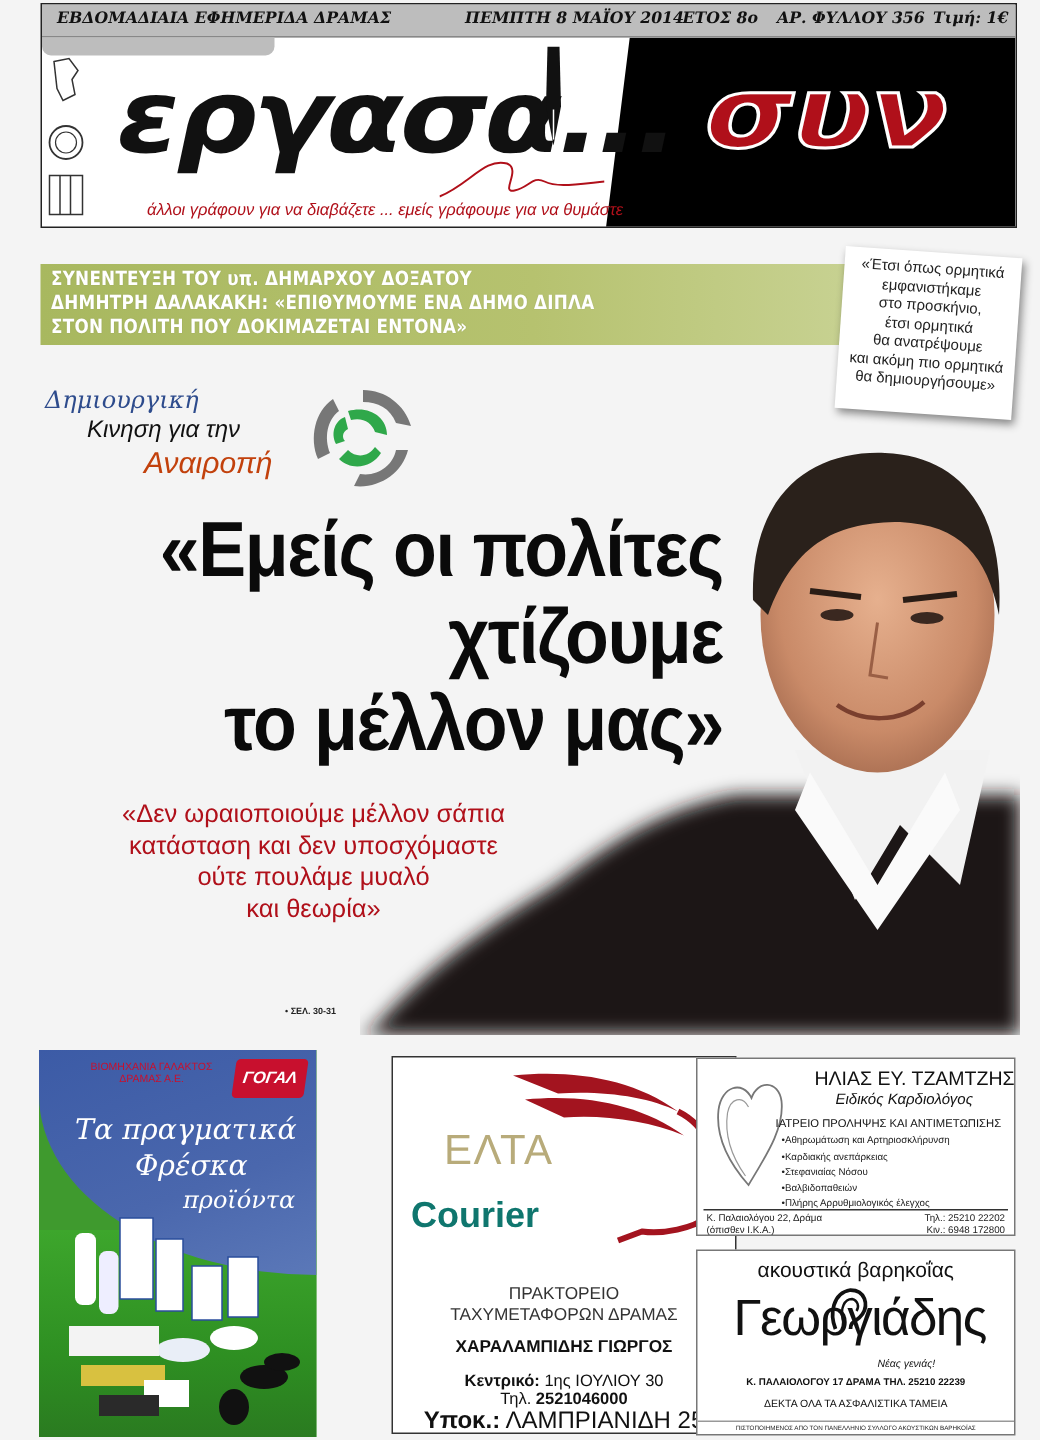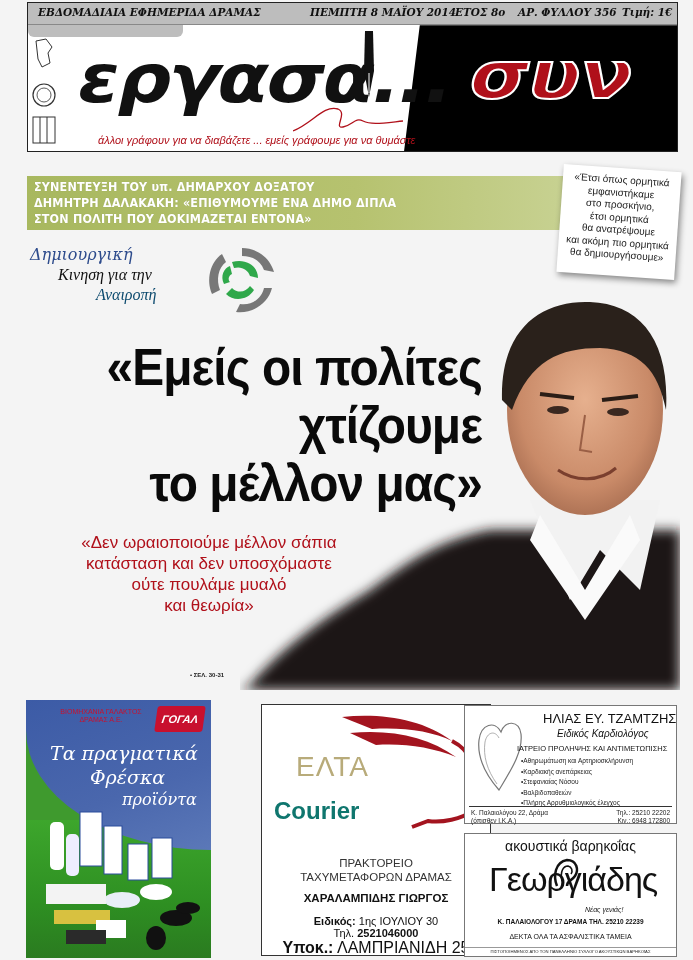--- a/index.html
+++ b/index.html
@@ -20,24 +20,24 @@
     .masthead .stamps { position: absolute; left: 4px; top: 34px; width: 24px; height: 112px; }
 
     
     .interview-banner { position: absolute; left: 27px; top: 176px; width: 548px; height: 54px; background: linear-gradient(90deg, #a8b85f 0%, #b6c26f 60%, #c8d293 100%); padding: 3px 7px; }
     .interview-banner div { color: #fff; font-weight: bold; font-size: 13px; line-height: 16px; letter-spacing: 0.2px; white-space: nowrap; text-shadow: 0 0 1px rgba(0,0,0,0.15); font-family: "DejaVu Sans", sans-serif; transform: scaleX(0.86); transform-origin: left; }
 
     .quote-card { position: absolute; left: 560px; top: 168px; width: 118px; height: 108px; background: #fff; box-shadow: 2px 3px 6px rgba(0,0,0,0.45); transform: rotate(4deg); padding: 6px 4px; text-align: center; }
     .quote-card div { font-size: 10px; line-height: 12.5px; color: #222; white-space: nowrap; }
 
     
-    .party-logo { position: absolute; left: 30px; top: 240px; width: 260px; height: 80px; text-align: center; }
+    .party-logo { position: absolute; left: 30px; top: 252px; width: 260px; height: 80px; text-align: center; }
     .party-logo .l1 { position: absolute; left: 0; top: 5px; font-family: "DejaVu Serif", serif; font-style: italic; font-size: 16px; color: #2d4b8c; }
-    .party-logo .l2 { position: absolute; left: 28px; top: 26px; font-family: Liberation Serif, serif; font-style: italic; font-size: 16px; color: #111; }
-    .party-logo .l3 { position: absolute; left: 66px; top: 46px; font-family: Liberation Serif, serif; font-style: italic; font-size: 16px; color: #0c4a6e; }
+    .party-logo .l2 { position: absolute; left: 28px; top: 26px; font-family: Liberation Sans, sans-serif; font-style: italic; font-size: 16px; color: #111; }
+    .party-logo .l3 { position: absolute; left: 66px; top: 46px; font-family: Liberation Sans, sans-serif; font-style: italic; font-size: 20px; color: #c2410c; }
     .party-logo svg { position: absolute; left: 172px; top: 4px; }
 
     
     .headline { position: absolute; left: 22px; top: 338px; width: 460px; text-align: right; }
     .headline div { font-family: "Liberation Sans", sans-serif; font-weight: bold; font-size: 52px; line-height: 58px; color: #0a0a0a; letter-spacing: -1px; white-space: nowrap; transform: scaleX(0.92); transform-origin: right; }
 
     .subquote { position: absolute; left: 64px; top: 532px; width: 290px; text-align: center; }
     .subquote div { font-size: 17px; line-height: 21px; color: #b0101a; white-space: nowrap; }
     .page-ref { position: absolute; left: 190px; top: 672px; font-size: 6px; font-weight: bold; color: #222; }
 
@@ -220,21 +220,21 @@
   <svg width="150" height="120" viewBox="0 0 150 120">
     <path d="M10 6 C50 2, 90 8, 120 30 C100 20, 70 16, 40 18 Z" fill="#a3141f"></path>
     <path d="M18 22 C60 18, 96 26, 124 46 C100 36, 70 32, 44 34 Z" fill="#a3141f"></path>
     <path d="M120 30 C140 40, 146 60, 138 76 L146 84 L136 90 L140 100 C130 108, 110 112, 96 110 L80 116" fill="none" stroke="#a3141f" stroke-width="4"></path>
   </svg>
   <span class="elta">ΕΛΤΑ</span>
   <span class="courier">Courier</span>
   <div class="t t2">ΤΑΧΥΜΕΤΑΦΟΡΩΝ ΔΡΑΜΑΣ</div>
   <div class="t t1">ΠΡΑΚΤΟΡΕΙΟ</div>
   <div class="t t3">ΧΑΡΑΛΑΜΠΙΔΗΣ ΓΙΩΡΓΟΣ</div>
-  <div class="t t4"><b>Ειδικός:</b> <span>1ης ΙΟΥΛΙΟΥ 30</span></div>
+  <div class="t t4"><b>Κεντρικό:</b> <span>1ης ΙΟΥΛΙΟΥ 30</span></div>
   <div class="t t5"><span>Τηλ.</span> <b>2521046000</b></div>
   <div class="t t6"><b>Υποκ.:</b> <span>ΛΑΜΠΡΙΑΝΙΔΗ 25</span></div>
 </div>
 
 <div class="ad-cardio">
   <svg width="48" height="80" viewBox="0 0 48 80">
     <path d="M24 76 C10 60, 2 44, 4 26 C6 10, 20 6, 26 18 C30 6, 44 6, 46 20 C48 38, 36 56, 24 76 Z" fill="none" stroke="#777" stroke-width="1.2"></path>
     <path d="M22 70 C12 56, 8 42, 10 28 C12 18, 20 16, 24 24" fill="none" stroke="#999" stroke-width="0.8"></path>
   </svg>
   <span class="name">ΗΛΙΑΣ ΕΥ. ΤΖΑΜΤΖΗΣ</span>

